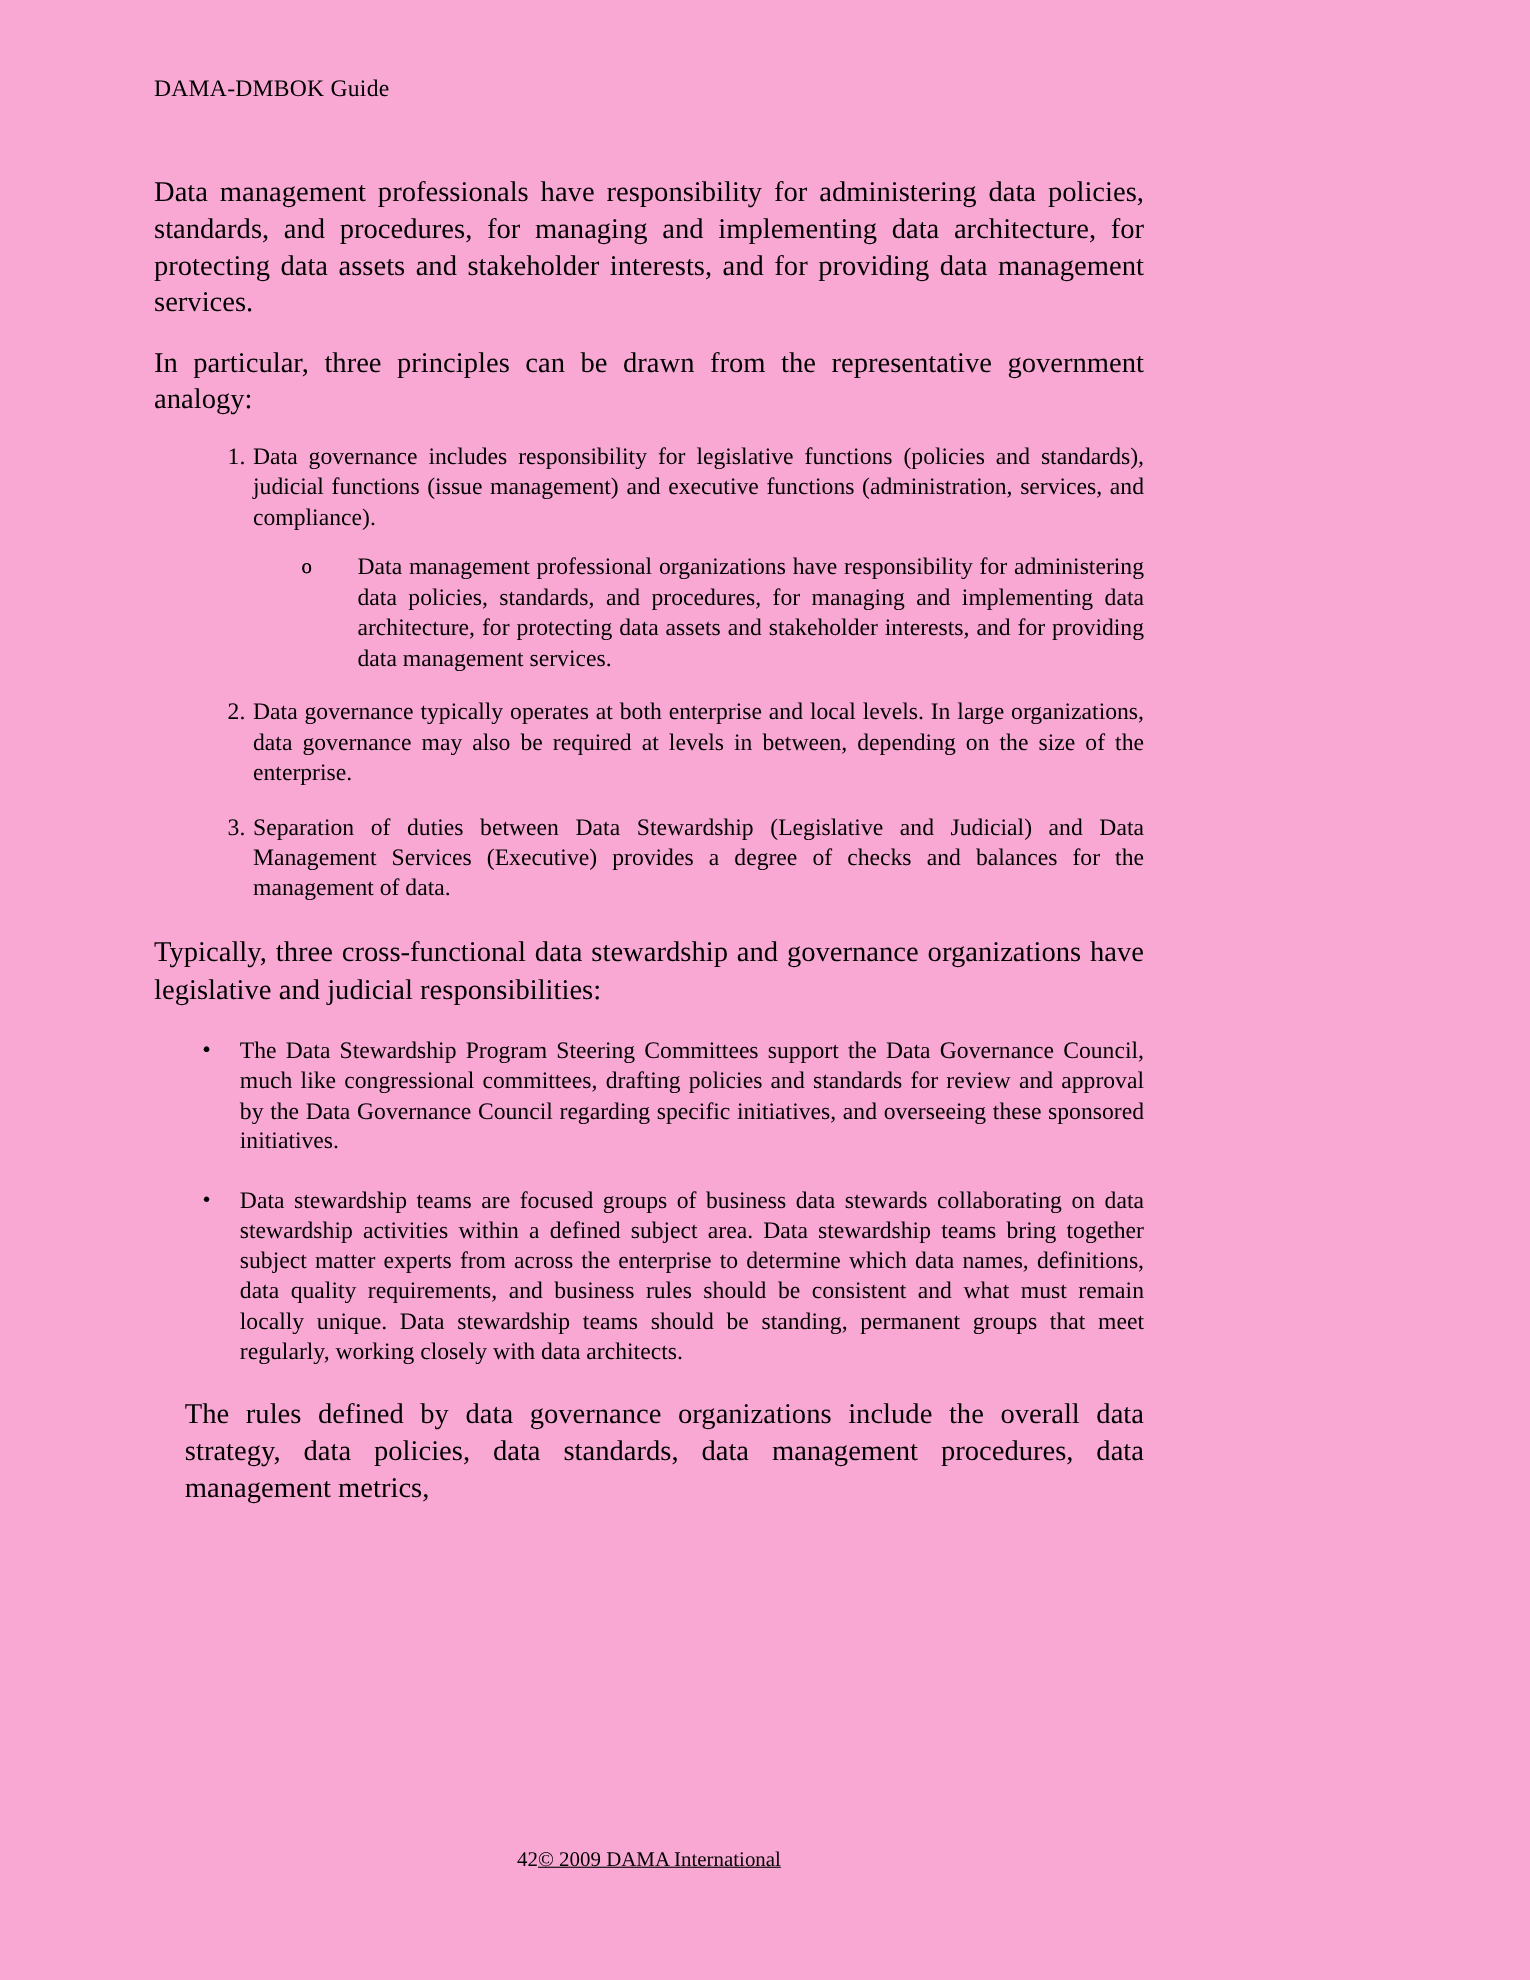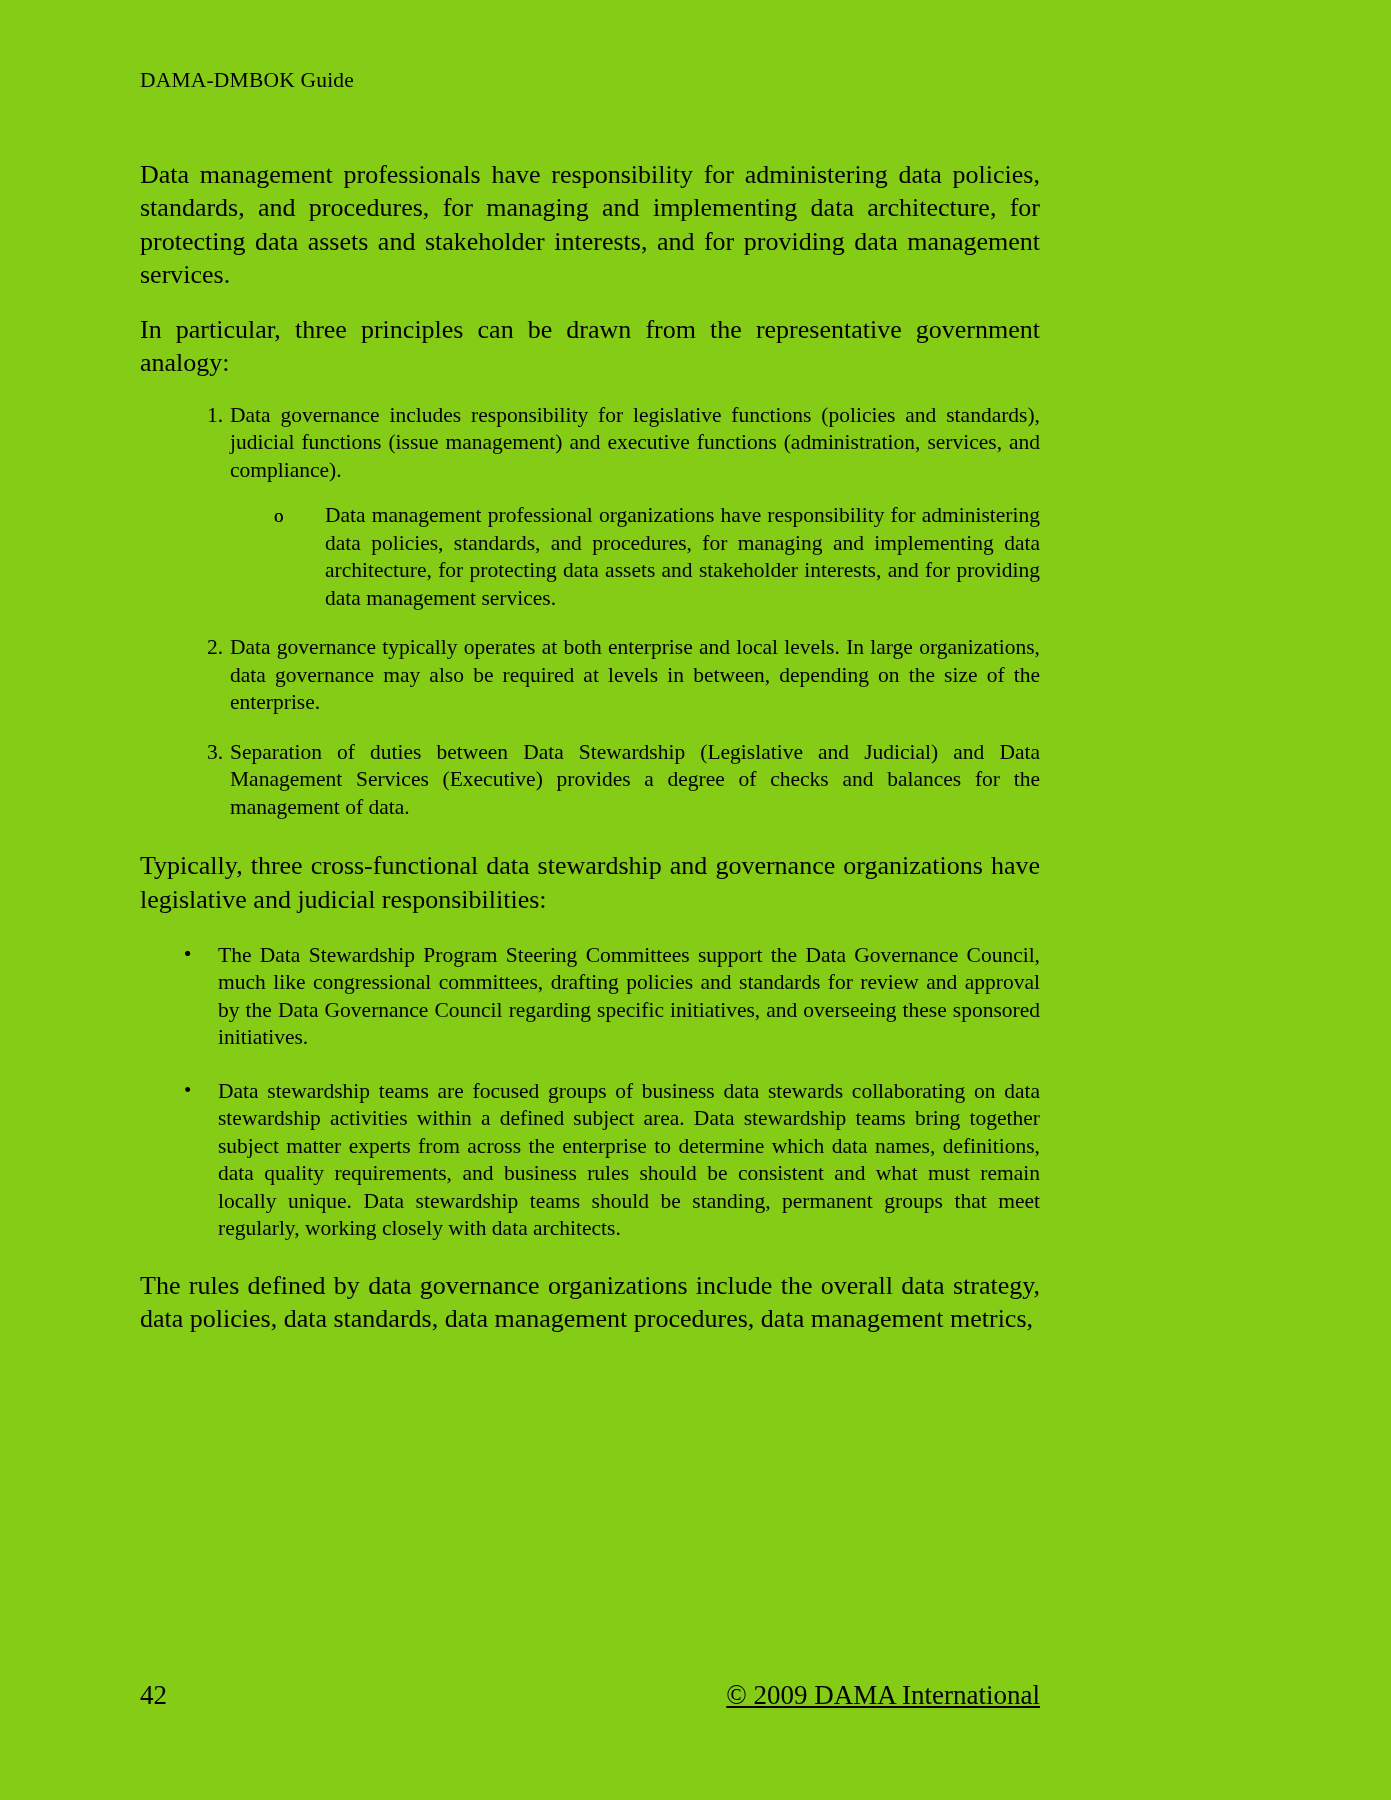--- a/index.html
+++ b/index.html
@@ -8,21 +8,21 @@
     background: #ffffff;
   }
   body {
     font-family: "Liberation Serif", "DejaVu Serif", serif;
     color: #000000;
   }
   .page {
     position: relative;
     width: 1391px;
     height: 1800px;
-    background: #84cc16;
+    background: #f9a8d4;
     box-sizing: border-box;
     overflow: hidden;
   }
 
   
   .running-header {
     position: absolute;
     left: 140px;
     top: 68px;
     width: 900px;
@@ -40,21 +40,21 @@
   }
 
   p.body-para {
     margin: 0 0 22px 0;
     font-size: 26px;
     line-height: 1.28;
     text-align: justify;
     text-justify: inter-word;
     hyphens: none;
   }
-  p.body-para:last-child { margin-bottom: 0; }
+  p.body-para:last-child { margin-bottom: 0; margin-left: 28px; }
 
   
   ol.num-list {
     list-style: none;
     margin: 12px 0 0 0;
     padding: 0;
   }
   ol.num-list > li {
     position: relative;
     padding-left: 90px;
@@ -118,23 +118,23 @@
   }
 
   
   .page-footer {
     position: absolute;
     left: 140px;
     bottom: 0;
     top: 1680px;
     width: 900px;
     display: flex;
-    justify-content: space-between;
+    justify-content: center;
     align-items: baseline;
-    font-size: 27px;
+    font-size: 19px;
   }
   .footer-page-number { text-align: left; }
   .footer-copyright { text-align: right; text-decoration: underline; }
 </style>
 </head>
 <body>
 
 <div class="page">
 
   <div class="running-header">DAMA-DMBOK Guide</div>

